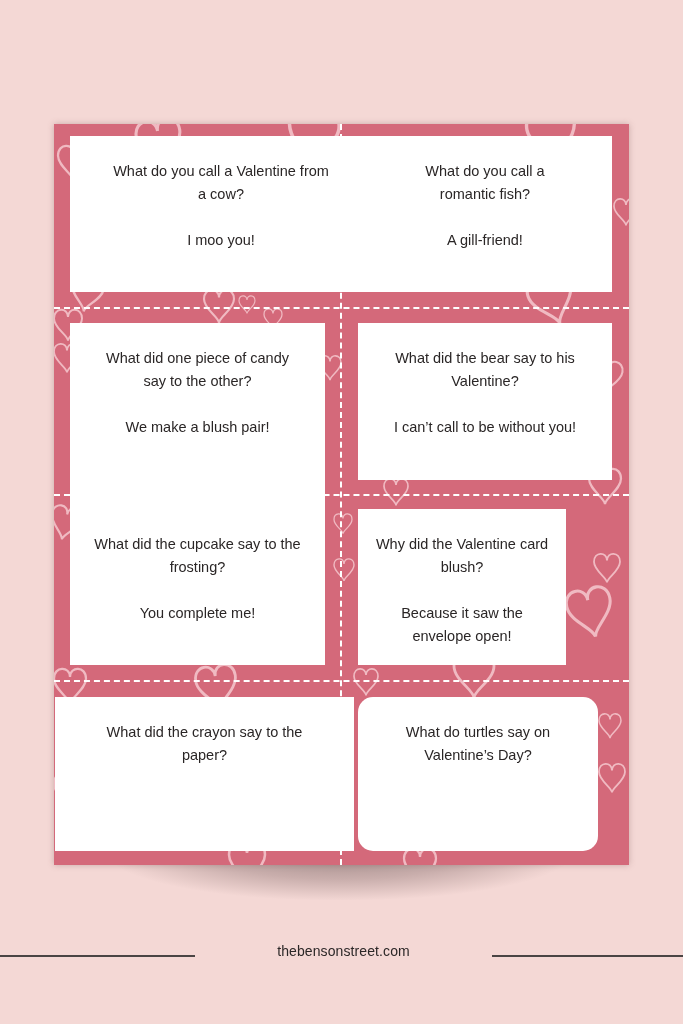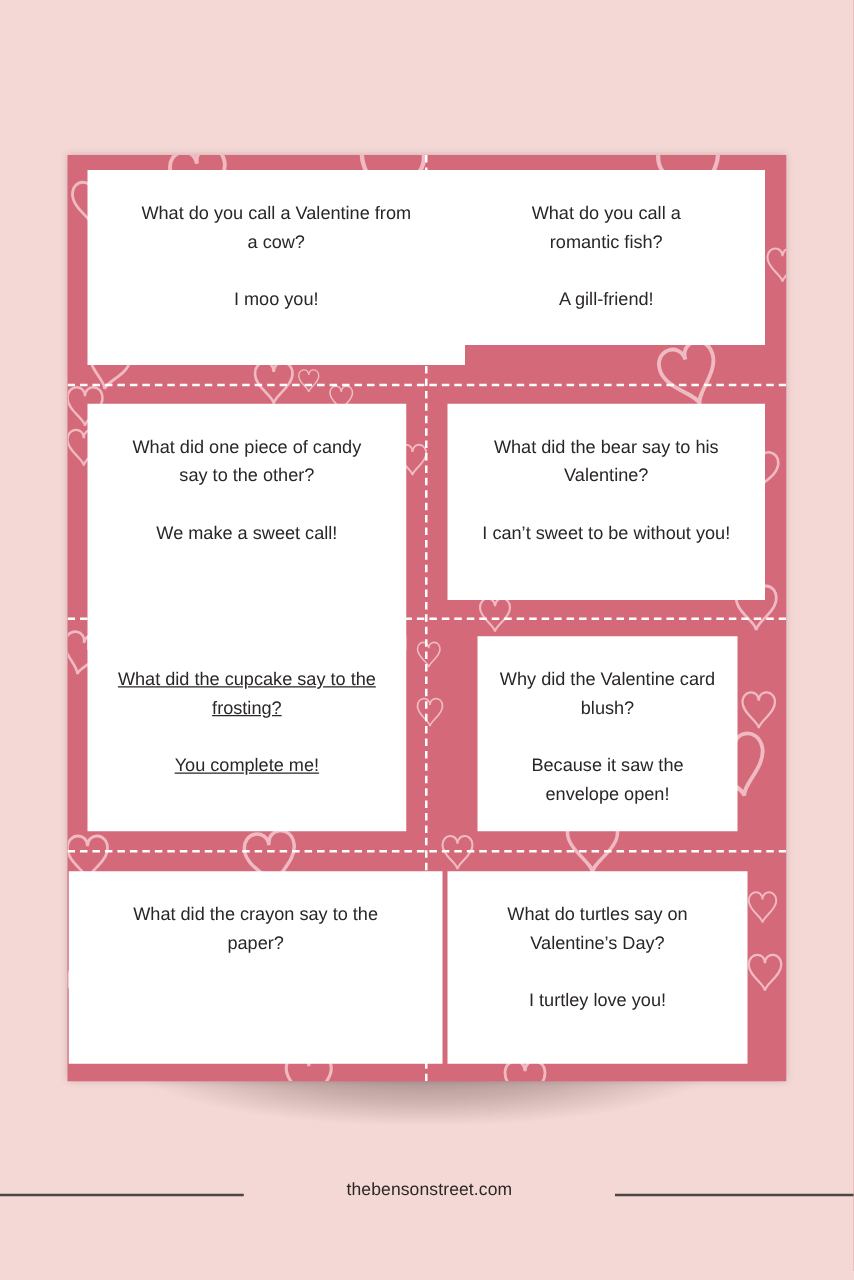--- a/index.html
+++ b/index.html
@@ -102,47 +102,46 @@
 
   <div class="cut-v"></div>
   <div class="cut-h" style="top:183px"></div>
   <div class="cut-h" style="top:370px"></div>
   <div class="cut-h" style="top:556px"></div>
 
   <div class="card" style="left:16px; top:12px; width:302px; height:156px;">
     <div class="q">What do you call a Valentine from a cow?</div>
     <div class="a">I moo you!</div>
   </div>
-  <div class="card" style="left:304px; top:12px; width:254px; height:140px;">
+  <div class="card" style="left:304px; top:12px; width:254px; height:156px;">
     <div class="q" style="width:170px">What do you call a romantic fish?</div>
     <div class="a">A gill-friend!</div>
   </div>
 
   <div class="card" style="left:16px; top:199px; width:255px; height:197px;">
     <div class="q" style="width:190px">What did one piece of candy say to the other?</div>
-    <div class="a">We make a sweet call!</div>
+    <div class="a">We make a blush pair!</div>
   </div>
   <div class="card" style="left:304px; top:199px; width:254px; height:157px;">
     <div class="q" style="width:200px">What did the bear say to his Valentine?</div>
-    <div class="a" style="width:200px">I can’t sweet to be without you!</div>
+    <div class="a" style="width:200px">I can’t call to be without you!</div>
   </div>
 
-  <div class="card" style="left:16px; top:385px; width:255px; height:156px;text-decoration:underline;">
+  <div class="card" style="left:16px; top:385px; width:255px; height:156px;">
     <div class="q" style="width:210px">What did the cupcake say to the frosting?</div>
     <div class="a">You complete me!</div>
   </div>
-  <div class="card" style="left:304px; top:385px; width:208px; height:156px;margin-left:24px;">
+  <div class="card" style="left:304px; top:385px; width:208px; height:156px;">
     <div class="q" style="width:215px">Why did the Valentine card blush?</div>
     <div class="a" style="width:170px">Because it saw the envelope open!</div>
   </div>
 
   <div class="card" style="left:1px; top:573px; width:299px; height:154px;">
     <div class="q" style="width:215px">What did the crayon say to the paper?</div>
   </div>
-  <div class="card" style="left:304px; top:573px; width:240px; height:154px;">
+  <div class="card" style="left:304px; top:573px; width:240px; height:154px;border-radius:15px;">
     <div class="q" style="width:190px">What do turtles say on Valentine’s Day?</div>
-    <div class="a">I turtley love you!</div>
   </div>
 </div>
 
 <div class="footer-rule" style="left:0; width:195px;"></div>
 <div class="footer-text">thebensonstreet.com</div>
 <div class="footer-rule" style="left:492px; width:191px;"></div>
 
 </body></html>

